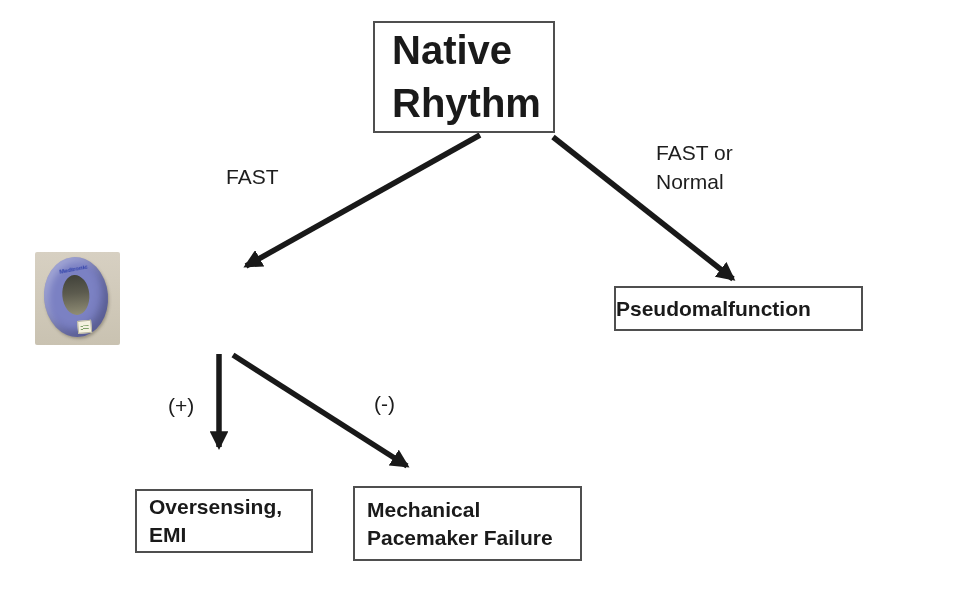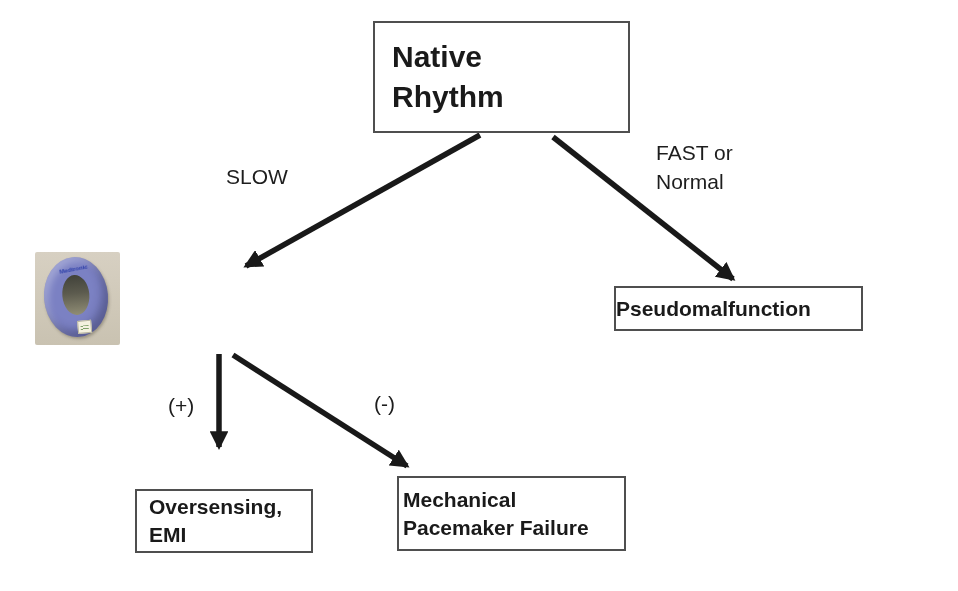--- a/index.html
+++ b/index.html
@@ -17,25 +17,25 @@
     border: 2px solid #4f4f4f;
     box-sizing: border-box;
     display: flex;
     align-items: center;
     color: #1a1a1a;
     font-weight: bold;
     white-space: pre-line;
     line-height: 1.32;
     z-index: 2;
   }
-  .node-native   { left: 373px; top: 21px;  width: 257px; height: 112px; font-size: 30px; padding-left: 17px; }
+  .node-native   { left: 373px; top: 21px;  width: 182px; height: 112px; font-size: 40px; padding-left: 17px; }
   .node-pacing   { left: 130px; top: 275px; width: 200px; height: 77px;  font-size: 21px; padding-left: 12px; }
   .node-pseudo   { left: 614px; top: 286px; width: 249px; height: 45px;  font-size: 21px; justify-content: flex-start; }
   .node-oversense{ left: 135px; top: 489px; width: 178px; height: 64px;  font-size: 21px; padding-left: 12px; }
-  .node-mech     { left: 353px; top: 476px; width: 229px; height: 75px;  font-size: 21px; padding-left: 4px; margin-left: 44px; }
+  .node-mech     { left: 353px; top: 486px; width: 229px; height: 75px;  font-size: 21px; padding-left: 12px; }
 
   .edge-label {
     position: absolute;
     color: #1d1d1d;
     font-size: 21px;
     font-weight: normal;
     white-space: pre-line;
     line-height: 1.4;
     z-index: 2;
   }
@@ -138,21 +138,21 @@
   <div class="node node-oversense">
     <span>Oversensing,
 EMI</span>
   </div>
 
   <div class="node node-mech">
     <span>Mechanical
 Pacemaker Failure</span>
   </div>
 
-  <div class="edge-label label-slow">SLOW</div>
+  <div class="edge-label label-slow">FAST</div>
   <div class="edge-label label-fast">FAST or
 Normal</div>
   <div class="edge-label label-plus">(+)</div>
   <div class="edge-label label-minus">(-)</div>
 
   <div class="magnet-photo">
     <div class="magnet-ring">
       <div class="magnet-hole"></div>
       <div class="magnet-brand">Medtronic</div>
       <div class="magnet-sticker"></div>

